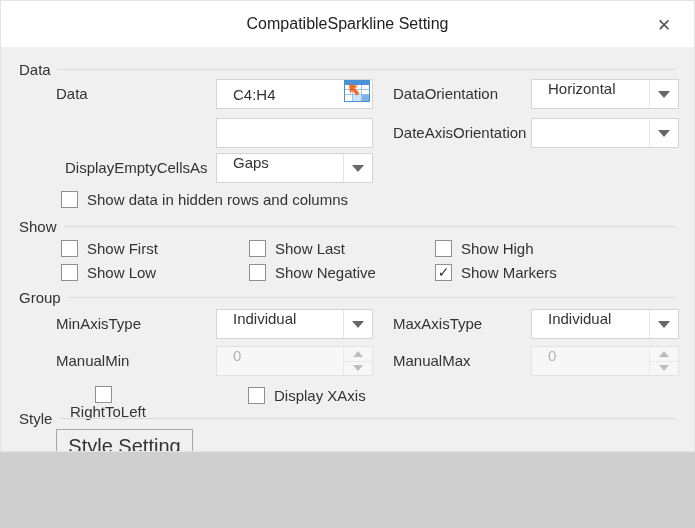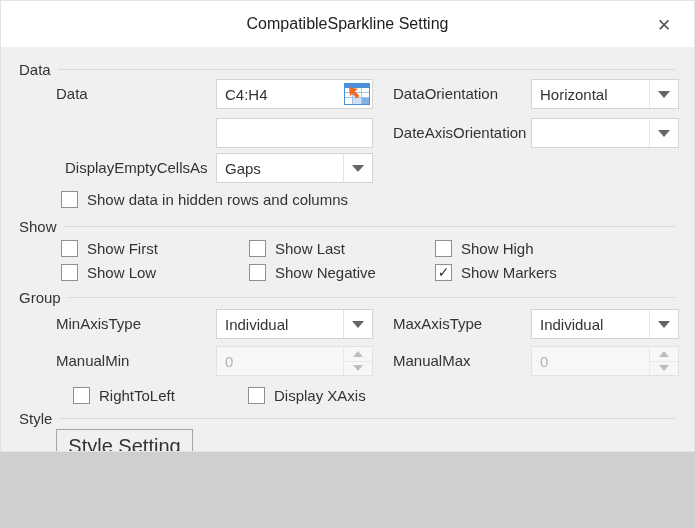--- a/index.html
+++ b/index.html
@@ -17,21 +17,21 @@
     display:flex;align-items:center;justify-content:center;font-size:17px;color:#555;cursor:pointer;}
   
   .group-head{position:absolute;left:18px;right:19px;height:18px;display:flex;align-items:center;}
   .group-label{font-size:15px;color:#333;white-space:nowrap;}
   .group-rule{flex:1;height:1px;background:#d9d9d9;margin-left:7px;margin-top:1px;}
   
   .lbl{position:absolute;font-size:15px;color:#333;white-space:nowrap;line-height:30px;height:30px;}
   
   .input-wrap,.select,.spinner{
     position:absolute;height:30px;background:#fff;border:1px solid #d4d4d4;
-    display:flex;align-items:center;font-size:15px;color:#333;
+    display:flex;font-size:15px;color:#333;padding-left:8px;
   }
   .input-wrap input{border:none;outline:none;background:transparent;flex:1;min-width:0;
     font-family:inherit;font-size:15px;color:#333;padding:0 0 0 8px;height:100%;}
   .range-icon{width:26px;height:22px;margin-right:2px;flex:0 0 auto;cursor:pointer;display:flex;align-items:center;justify-content:center;}
   .sel-text{padding-left:8px;flex:1;white-space:nowrap;overflow:hidden;}
   .arrow-btn{width:29px;height:100%;border-left:1px solid #e4e4e4;display:flex;align-items:center;justify-content:center;flex:0 0 auto;cursor:pointer;}
   .tri-down{width:0;height:0;border-left:6px solid transparent;border-right:6px solid transparent;border-top:7px solid #666;}
   
   .spinner.disabled{background:#f7f7f7;border-color:#e2e2e2;color:#b3b3b3;}
   .spin-val{padding-left:8px;flex:1;}
@@ -188,21 +188,21 @@
     <span class="spin-btns">
       <span class="spin-up">
           <span class="tri-up-s"></span>
         </span>
       <span class="spin-down">
           <span class="tri-down-s"></span>
         </span>
     </span>
   </div>
 
-  <div class="cb-row" style="left:72px;top:385px;">
+  <div class="cb-row" style="left:60px;top:385px;flex-direction:column;">
     <span class="checkbox"></span>
     <span class="cb-lbl">RightToLeft</span>
   </div>
   <div class="cb-row" style="left:247px;top:385px;">
     <span class="checkbox"></span>
     <span class="cb-lbl">Display XAxis</span>
   </div>
 
   <div class="group-head" style="top:408px;">
     <span class="group-label">Style</span>

